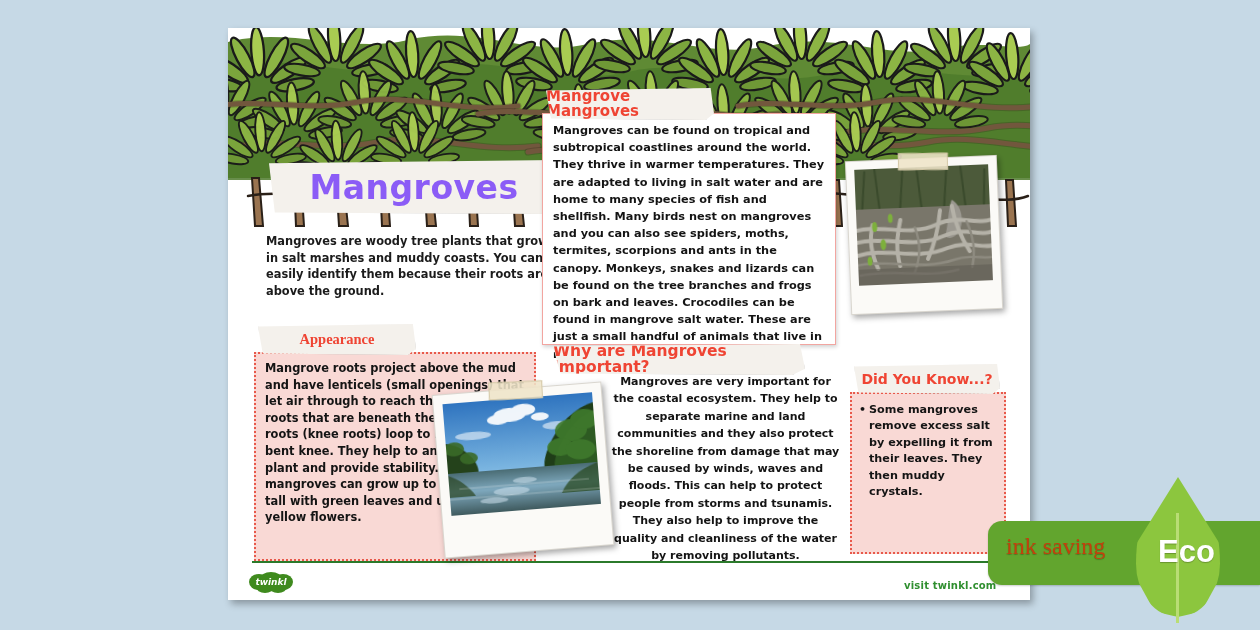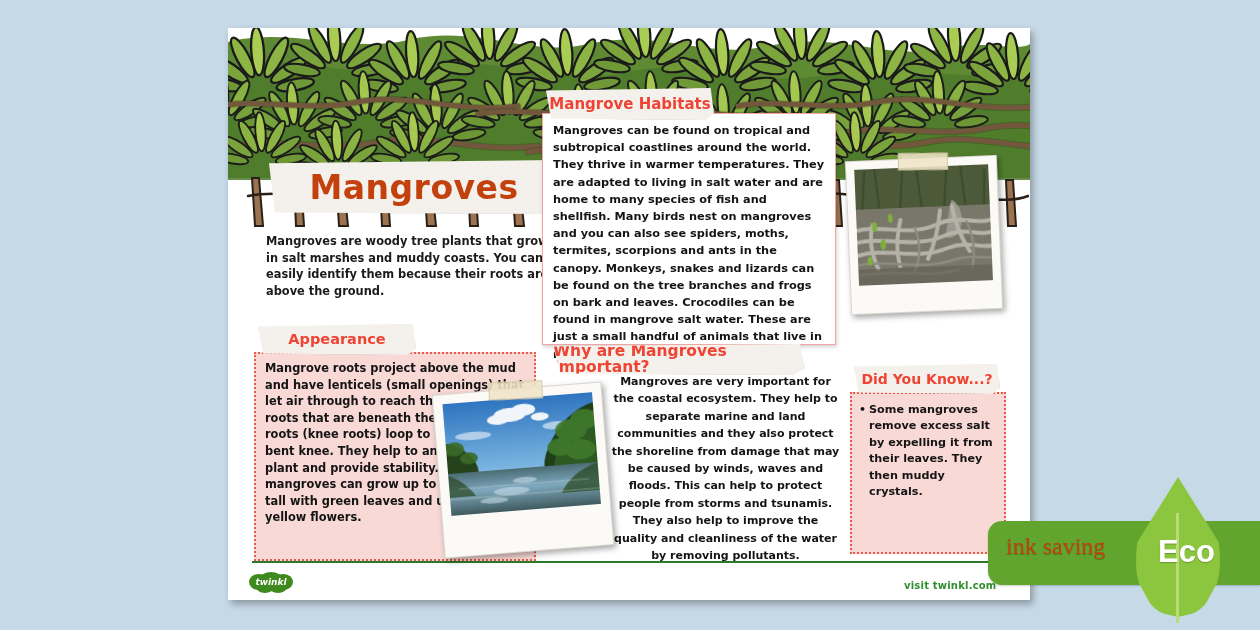--- a/index.html
+++ b/index.html
@@ -26,21 +26,21 @@
   
   .title-plaque{
     position:absolute;left:41px;top:132px;width:290px;height:54px;
     background:#f4f1ec;
     box-shadow:1px 2px 3px rgba(0,0,0,.25);
     clip-path:polygon(0% 6%,99% 0%,100% 88%,96% 100%,2% 97%);
     display:flex;align-items:center;justify-content:center;
   }
   .title-plaque span{
     font-family:"DejaVu Sans", sans-serif;
-    font-weight:bold;font-size:33px;color:#c2410c;
+    font-weight:bold;font-size:33px;color:#8b5cf6;
     letter-spacing:.5px;line-height:1;
   }
 
   
   .intro{
     position:absolute;left:38px;top:205px;width:298px;
     font-size:11.4px;line-height:16.5px;color:#1b1b1b;font-weight:bold;
     font-family:"DejaVu Sans", sans-serif;
   }
 
@@ -75,21 +75,21 @@
   .panel-appearance{
     position:absolute;left:26px;top:324px;width:278px;height:205px;
     background:#f9d9d5;border:2px dotted #e8594b;
     z-index:3;
   }
   .panel-appearance .body{
     padding:6px 8px 0 9px;
     font-size:11.4px;line-height:16.6px;color:#141414;font-weight:bold;
   }
   .tab-appearance{left:30px;top:296px;width:158px;height:31px;}
-  .tab-appearance span{font-size:14.5px;}
+  .tab-appearance span{font-size:14.5px;font-family:Liberation Serif, serif;}
 
   
   .panel-why{
     position:absolute;left:330px;top:345px;width:283px;height:194px;
     z-index:4;
   }
   .panel-why .body{
     font-size:11px;line-height:17.4px;color:#141414;font-weight:bold;
     text-align:center;padding-left:52px;
   }
@@ -280,21 +280,21 @@
       </svg>
     </div>
 
     <div class="title-plaque">
       <span>Mangroves</span>
     </div>
 
     <div class="intro">Mangroves are woody tree plants that grow in salt marshes and muddy coasts. You can easily identify them because their roots are above the ground.</div>
 
     <div class="tab tab-habitat">
-      <span>Mangrove Habitats</span>
+      <span>Mangrove Mangroves</span>
     </div>
     <div class="panel-habitat">
       <div class="body">Mangroves can be found on tropical and subtropical coastlines around the world. They thrive in warmer temperatures. They are adapted to living in salt water and are home to many species of fish and shellfish. Many birds nest on mangroves and you can also see spiders, moths, termites, scorpions and ants in the canopy. Monkeys, snakes and lizards can be found on the tree branches and frogs on bark and leaves. Crocodiles can be found in mangrove salt water. These are just a small handful of animals that live in mangrove forests.</div>
     </div>
 
     <div class="tab tab-appearance">
       <span>Appearance</span>
     </div>
     <div class="panel-appearance">
       <div class="body">Mangrove roots project above the mud and have lenticels (small openings) that let air through to reach the deeper roots that are beneath the mud. The roots (knee roots) loop to look like a bent knee. They help to anchor the plant and provide stability. Common mangroves can grow up to nine metres tall with green leaves and usually pale yellow flowers.</div>

